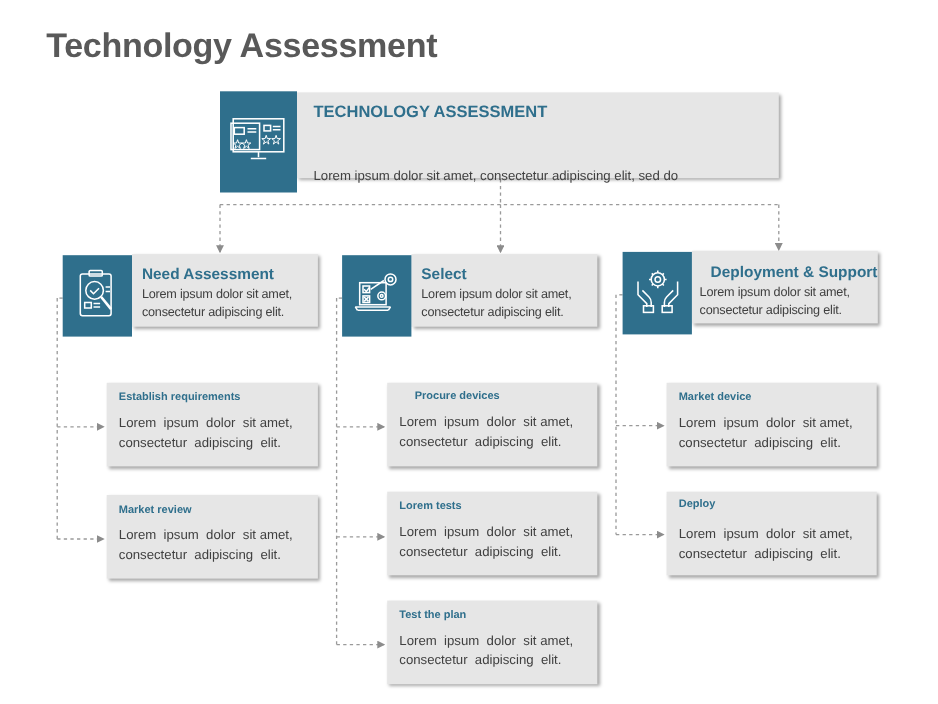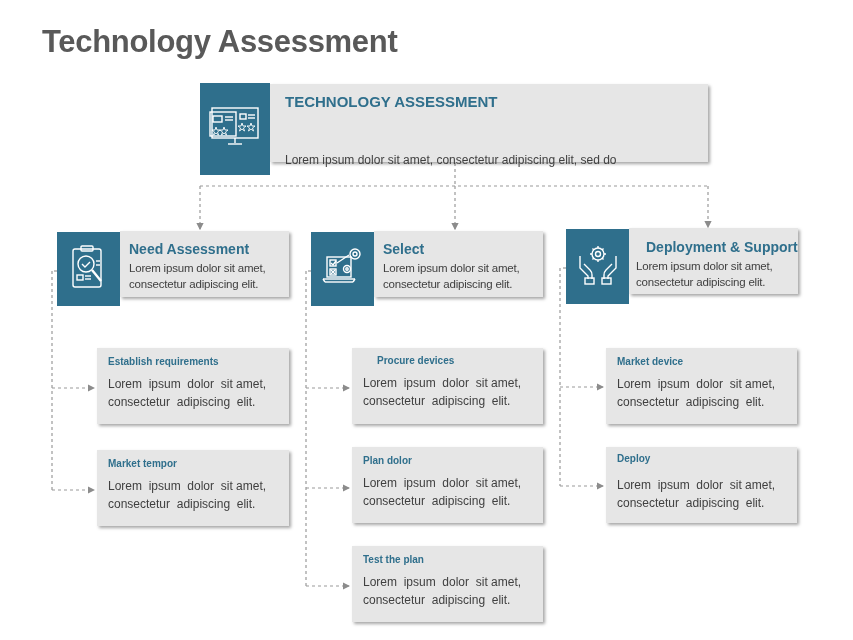--- a/index.html
+++ b/index.html
@@ -153,38 +153,38 @@
 <div>
   <div class="gbox" style="left:97px;top:348px;width:192px;height:76px;"></div>
   <div class="ch-h hd" style="left:108px;top:356px;">Establish requirements</div>
   <div class="ch-b bd" style="left:108px;top:375px;">
     <div style="white-space:pre;">Lorem  ipsum  dolor  sit amet,</div>
     <div style="white-space:pre;">consectetur  adipiscing  elit.</div>
   </div>
 </div>
 <div>
   <div class="gbox" style="left:97px;top:450px;width:192px;height:76px;"></div>
-  <div class="ch-h hd" style="left:108px;top:458px;">Market tempor</div>
+  <div class="ch-h hd" style="left:108px;top:458px;">Market review</div>
   <div class="ch-b bd" style="left:108px;top:477px;">
     <div style="white-space:pre;">Lorem  ipsum  dolor  sit amet,</div>
     <div style="white-space:pre;">consectetur  adipiscing  elit.</div>
   </div>
 </div>
 
 <div>
   <div class="gbox" style="left:352px;top:348px;width:191px;height:76px;"></div>
   <div class="ch-h hd" style="left:363px;top:355px;margin-left:14px;">Procure devices</div>
   <div class="ch-b bd" style="left:363px;top:374px;">
     <div style="white-space:pre;">Lorem  ipsum  dolor  sit amet,</div>
     <div style="white-space:pre;">consectetur  adipiscing  elit.</div>
   </div>
 </div>
 <div>
   <div class="gbox" style="left:352px;top:447px;width:191px;height:76px;"></div>
-  <div class="ch-h hd" style="left:363px;top:455px;">Plan dolor</div>
+  <div class="ch-h hd" style="left:363px;top:455px;">Lorem tests</div>
   <div class="ch-b bd" style="left:363px;top:474px;">
     <div style="white-space:pre;">Lorem  ipsum  dolor  sit amet,</div>
     <div style="white-space:pre;">consectetur  adipiscing  elit.</div>
   </div>
 </div>
 <div>
   <div class="gbox" style="left:352px;top:546px;width:191px;height:76px;"></div>
   <div class="ch-h hd" style="left:363px;top:554px;">Test the plan</div>
   <div class="ch-b bd" style="left:363px;top:573px;">
     <div style="white-space:pre;">Lorem  ipsum  dolor  sit amet,</div>

